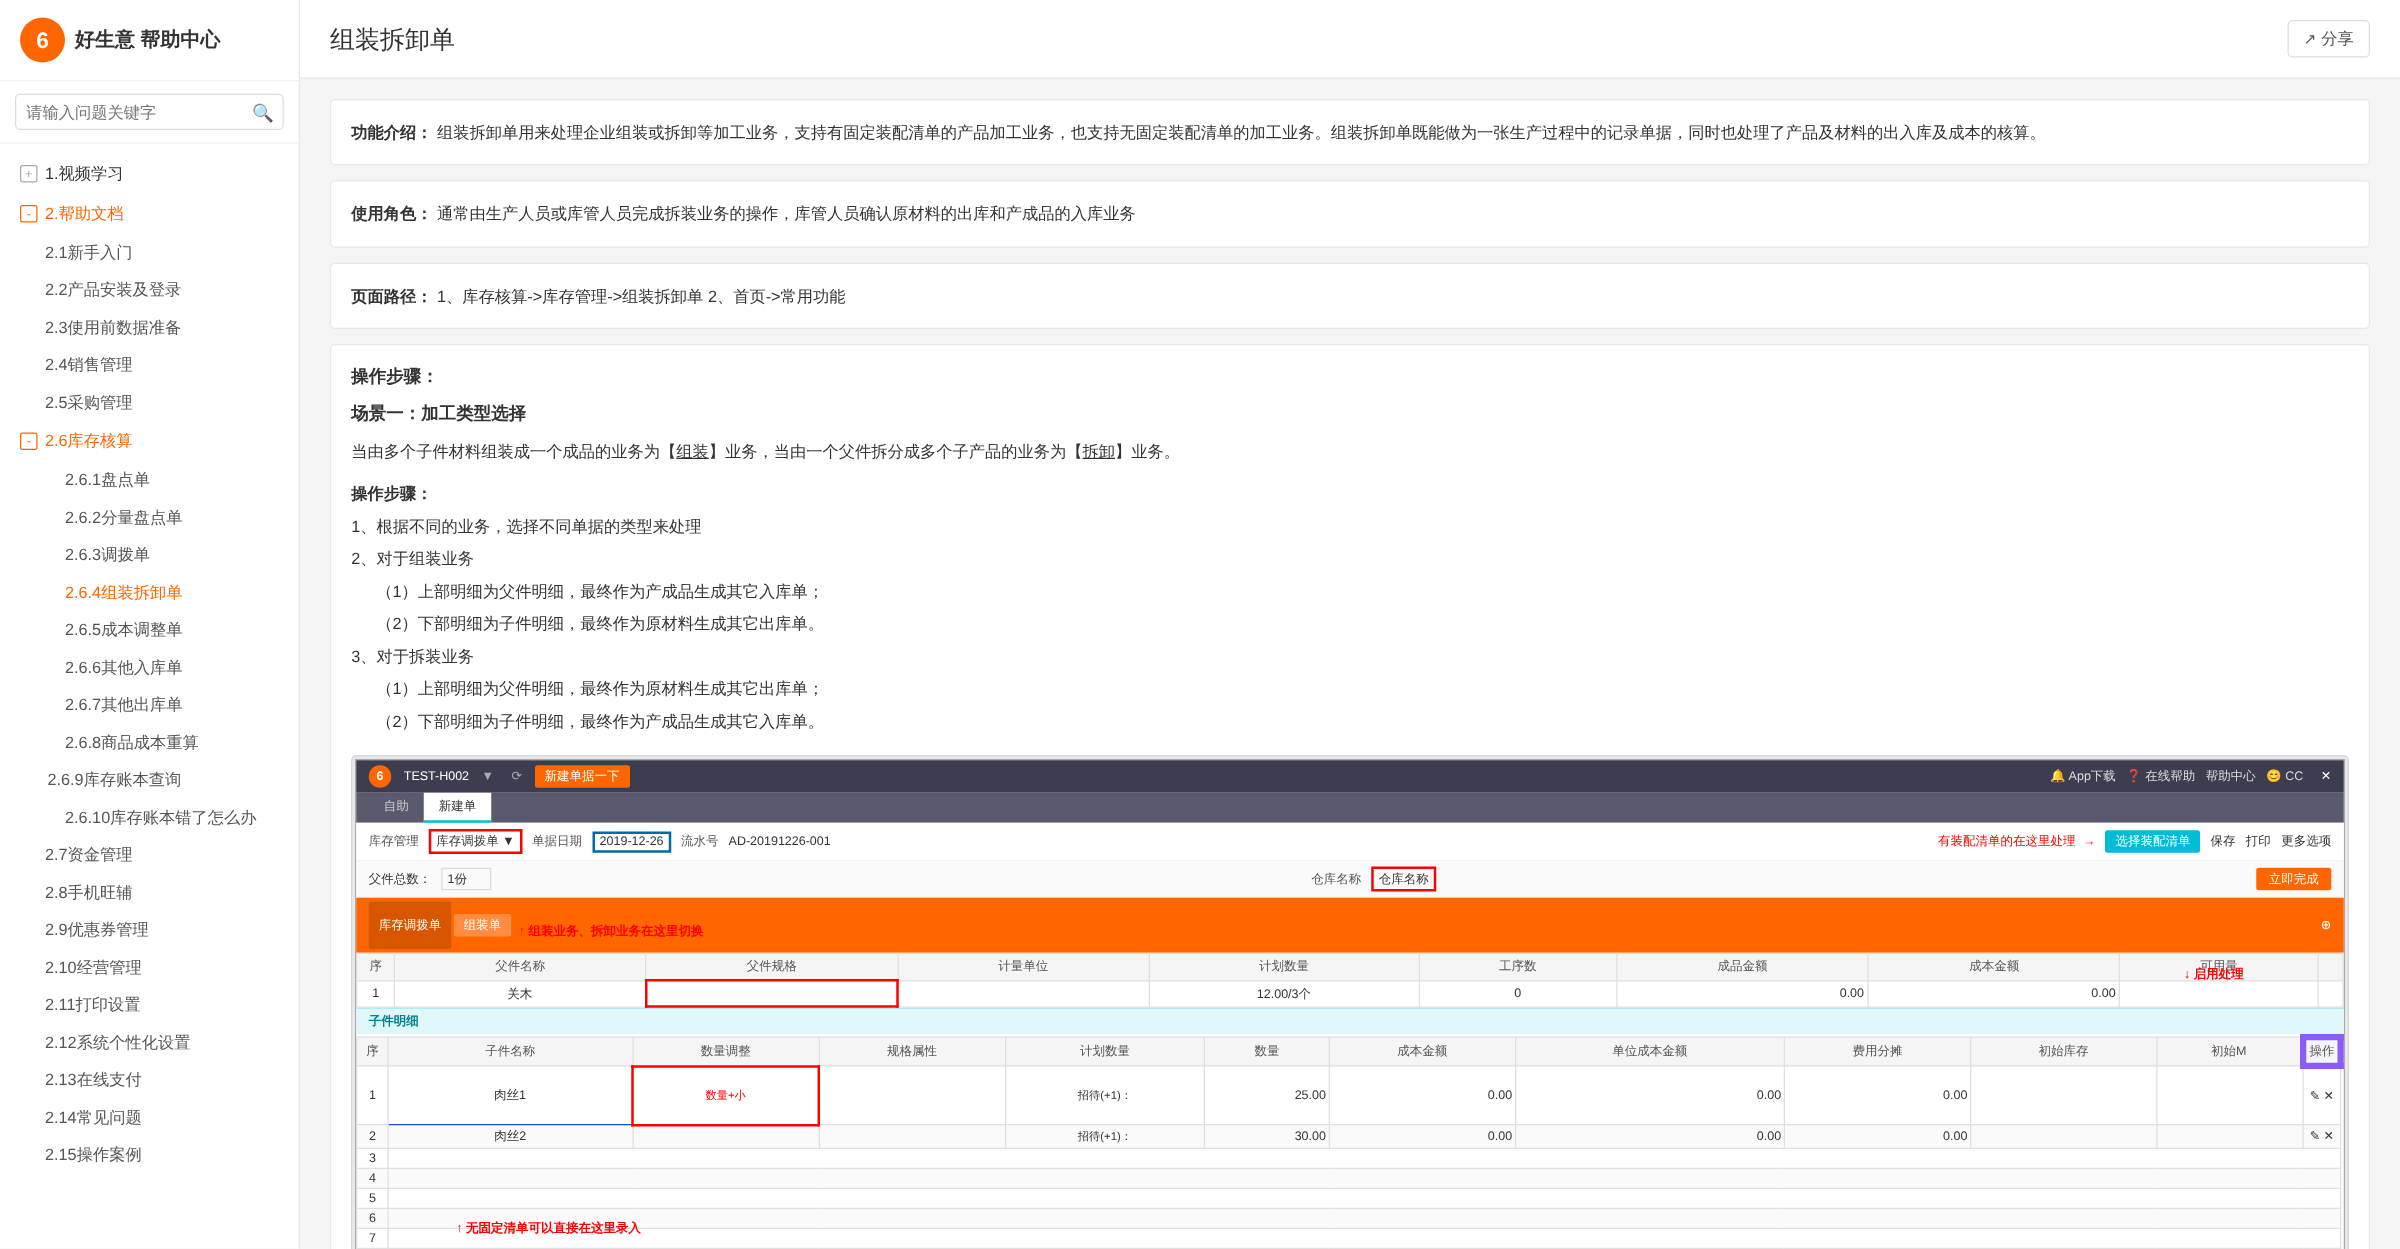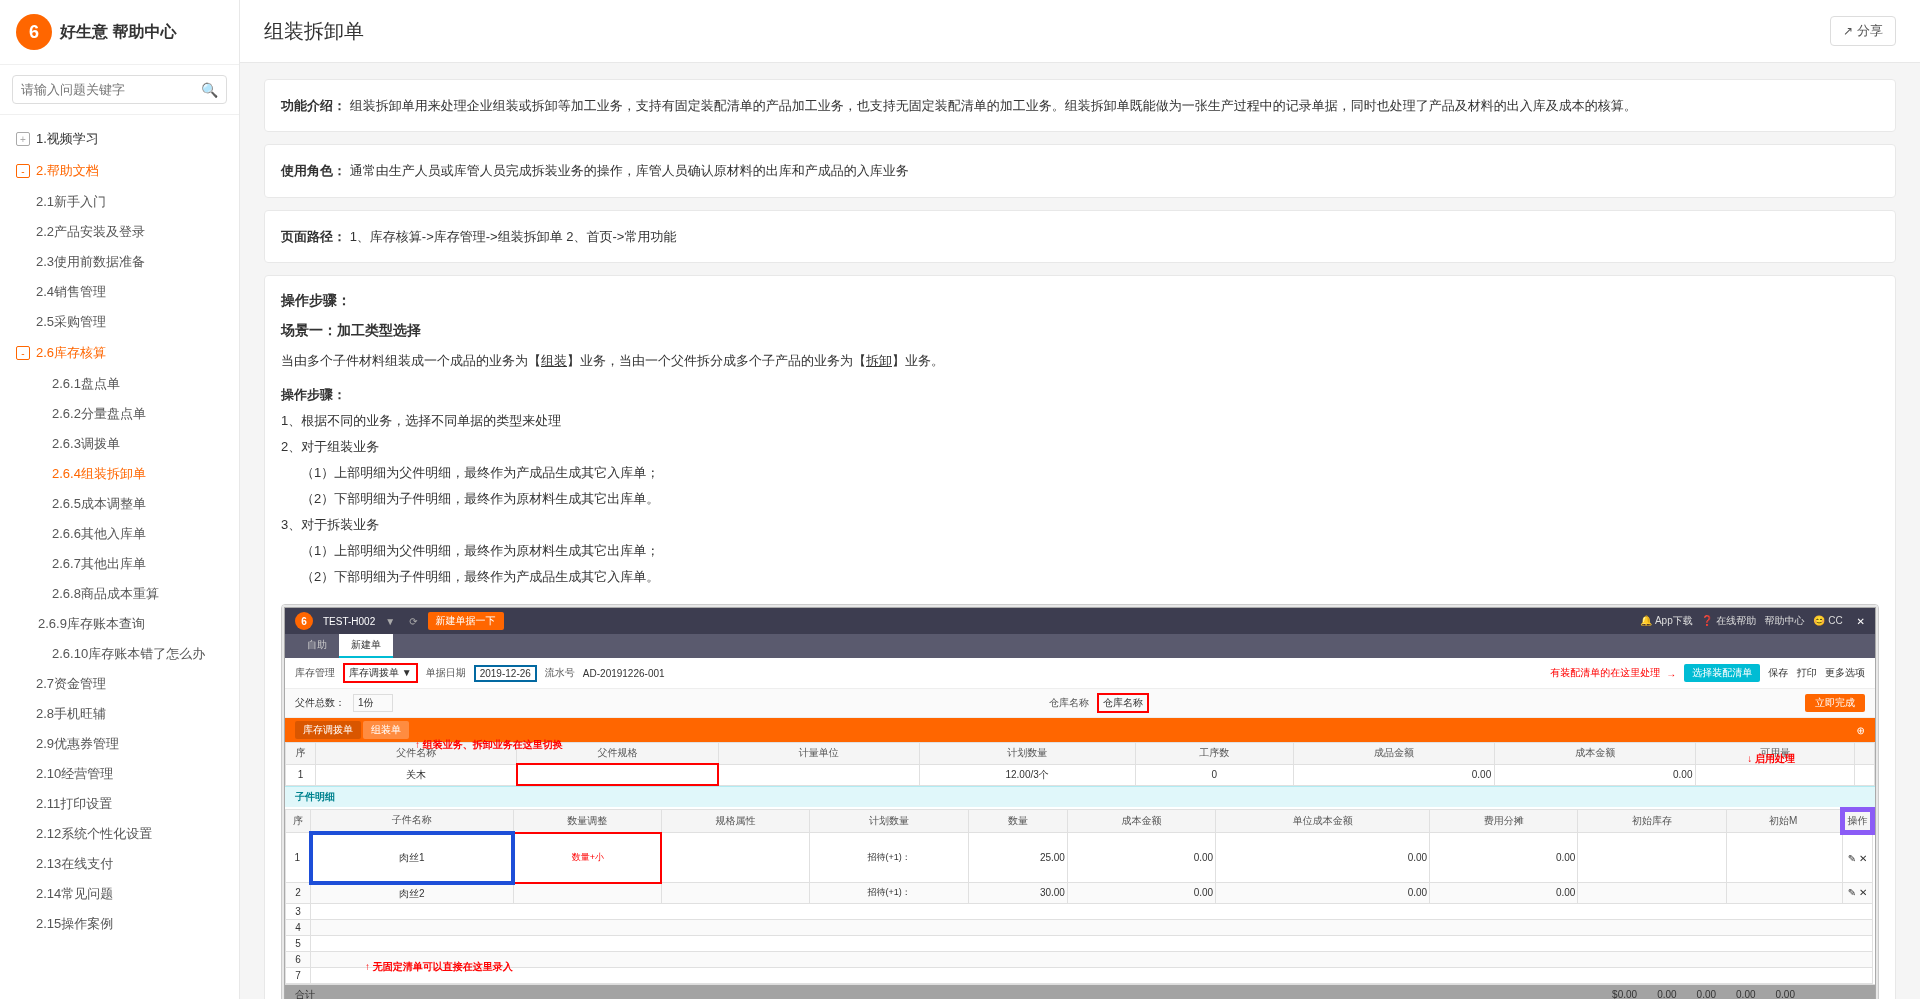--- a/index.html
+++ b/index.html
@@ -439,21 +439,21 @@
               <span style="font-size:10px; border:1px solid #ddd; padding:1px 4px; width:40px;">1份</span>
               <div style="flex:1;"></div>
               <span style="font-size:10px; color:#555;">仓库名称</span>
               <span style="border:2px solid red; font-size:10px; padding:1px 4px;">仓库名称</span>
               <div style="flex:1;"></div>
               <div style="background:#f60; color:#fff; padding:2px 10px; border-radius:2px; font-size:10px; cursor:pointer;">立即完成</div>
             </div>
 
             <div style="position:relative;">
               <div style="background:#f60; color:#fff; padding:3px 10px; display:flex; align-items:center; gap:2px; font-size:10px;">
-                <span style="background:rgba(0,0,0,0.15); padding:2px 8px; border-radius:2px; cursor:pointer;">库存调拨单</span>
+                <span style="background:rgba(0,0,0,0.15); padding:12px 8px; border-radius:2px; cursor:pointer;">库存调拨单</span>
                 <span style="background:rgba(255,255,255,0.25); padding:2px 8px; border-radius:2px; cursor:pointer;">组装单</span>
                 <div style="flex:1;"></div>
                 <span style="color:#fff;">⊕</span>
               </div>
 
               <div style="position:absolute; left:130px; top:20px; color:red; font-size:10px; white-space:nowrap; z-index:10; font-weight:bold;">
                 ↑ 组装业务、拆卸业务在这里切换
               </div>
             </div>
 
@@ -513,21 +513,21 @@
                     <th style="border:1px solid #e0e0e0; padding:2px;">单位成本金额</th>
                     <th style="border:1px solid #e0e0e0; padding:2px;">费用分摊</th>
                     <th style="border:1px solid #e0e0e0; padding:2px;">初始库存</th>
                     <th style="border:1px solid #e0e0e0; padding:2px;">初始M</th>
                     <th style="border:5px solid #8b5cf6; padding:2px; width:30px;">操作</th>
                   </tr>
                 </thead>
                 <tbody>
                   <tr>
                     <td style="border:1px solid #e0e0e0; padding:2px; text-align:center;">1</td>
-                    <td style="border:4px solid #1d4ed8; padding:16px;">肉丝1</td>
+                    <td style="border:1px solid #1d4ed8; padding:16px;">肉丝1</td>
                     <td style="border:2px solid red; padding:2px;"><span style="color:red; font-size:9px;">数量+小</span></td>
                     <td style="border:1px solid #e0e0e0; padding:2px;"></td>
                     <td style="border:1px solid #e0e0e0; padding:2px; font-size:9px;">招待(+1)：</td>
                     <td style="border:1px solid #e0e0e0; padding:2px; text-align:right;">25.00</td>
                     <td style="border:1px solid #e0e0e0; padding:2px; text-align:right;">0.00</td>
                     <td style="border:1px solid #e0e0e0; padding:2px; text-align:right;">0.00</td>
                     <td style="border:1px solid #e0e0e0; padding:2px; text-align:right;">0.00</td>
                     <td style="border:1px solid #e0e0e0; padding:2px;"></td>
                     <td style="border:1px solid #e0e0e0; padding:2px;"></td>
                     <td style="border:1px solid #e0e0e0; padding:2px; text-align:center;">✎ ✕</td>

